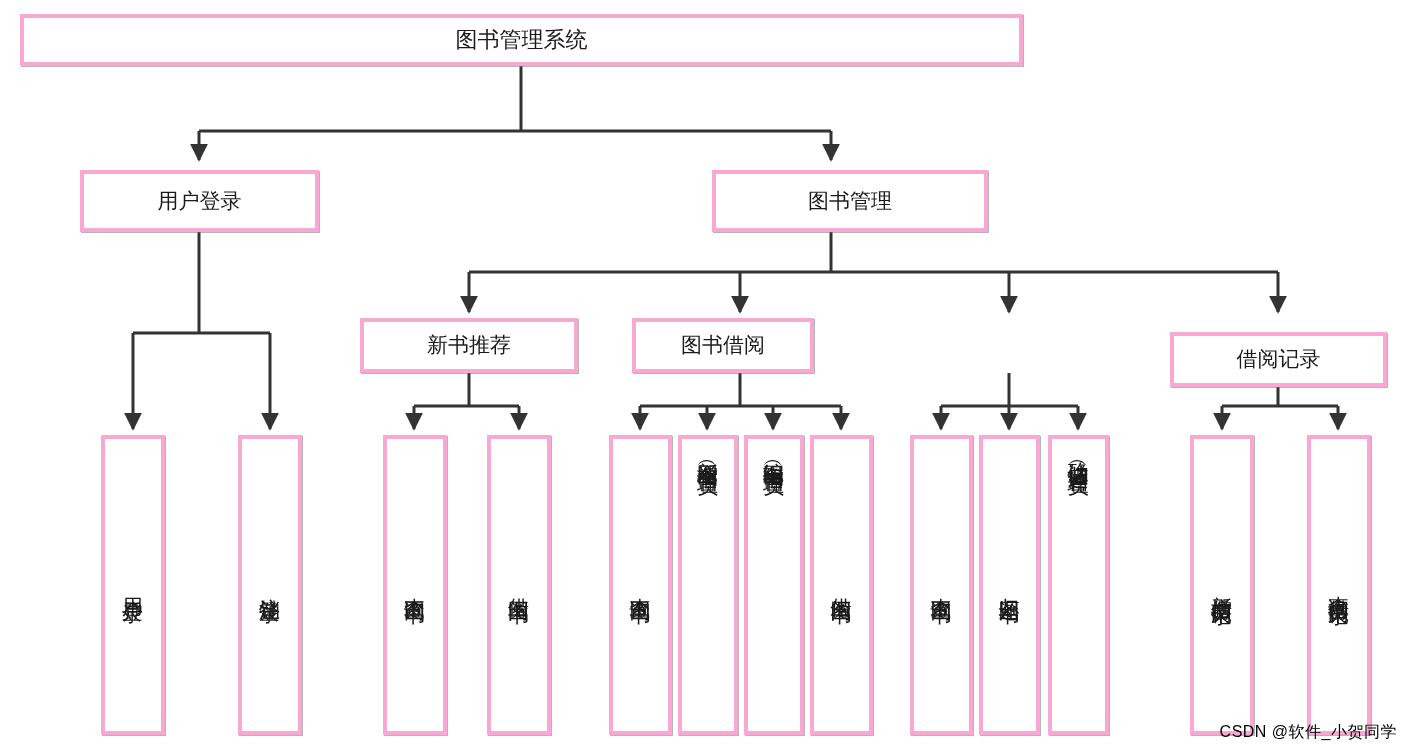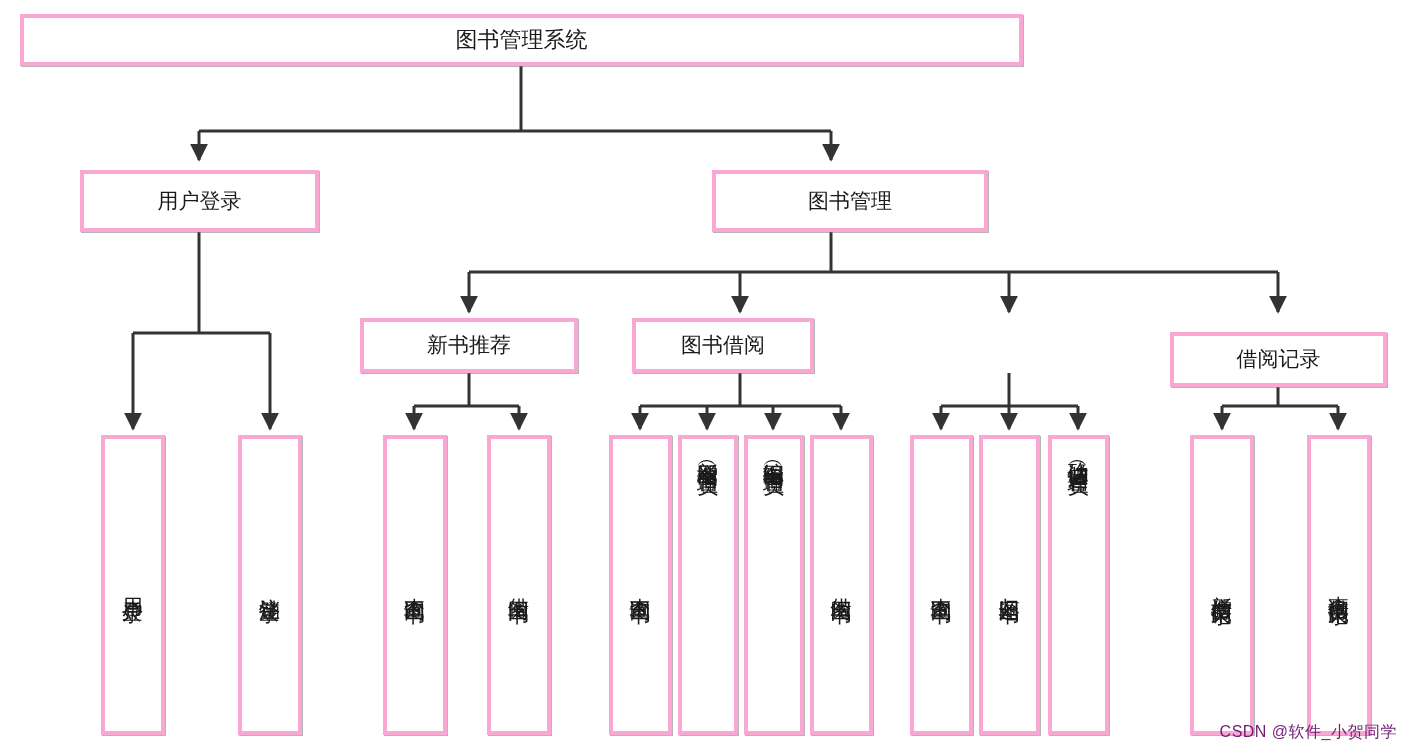--- a/index.html
+++ b/index.html
@@ -63,21 +63,21 @@
   .node.leaf.tall-text { align-items: flex-start; }
   .node.leaf.mid-text {
     align-items: center;
     padding-top: 0;
   }
   .watermark {
     position: absolute;
     right: 8px;
     bottom: 4px;
     font-size: 16px;
-    color: #701a75;
+    color: #000000;
     letter-spacing: 0.5px;
     z-index: 5;
     white-space: nowrap;
   }
 </style>
 </head>
 <body>
 
 <div id="canvas">
 

